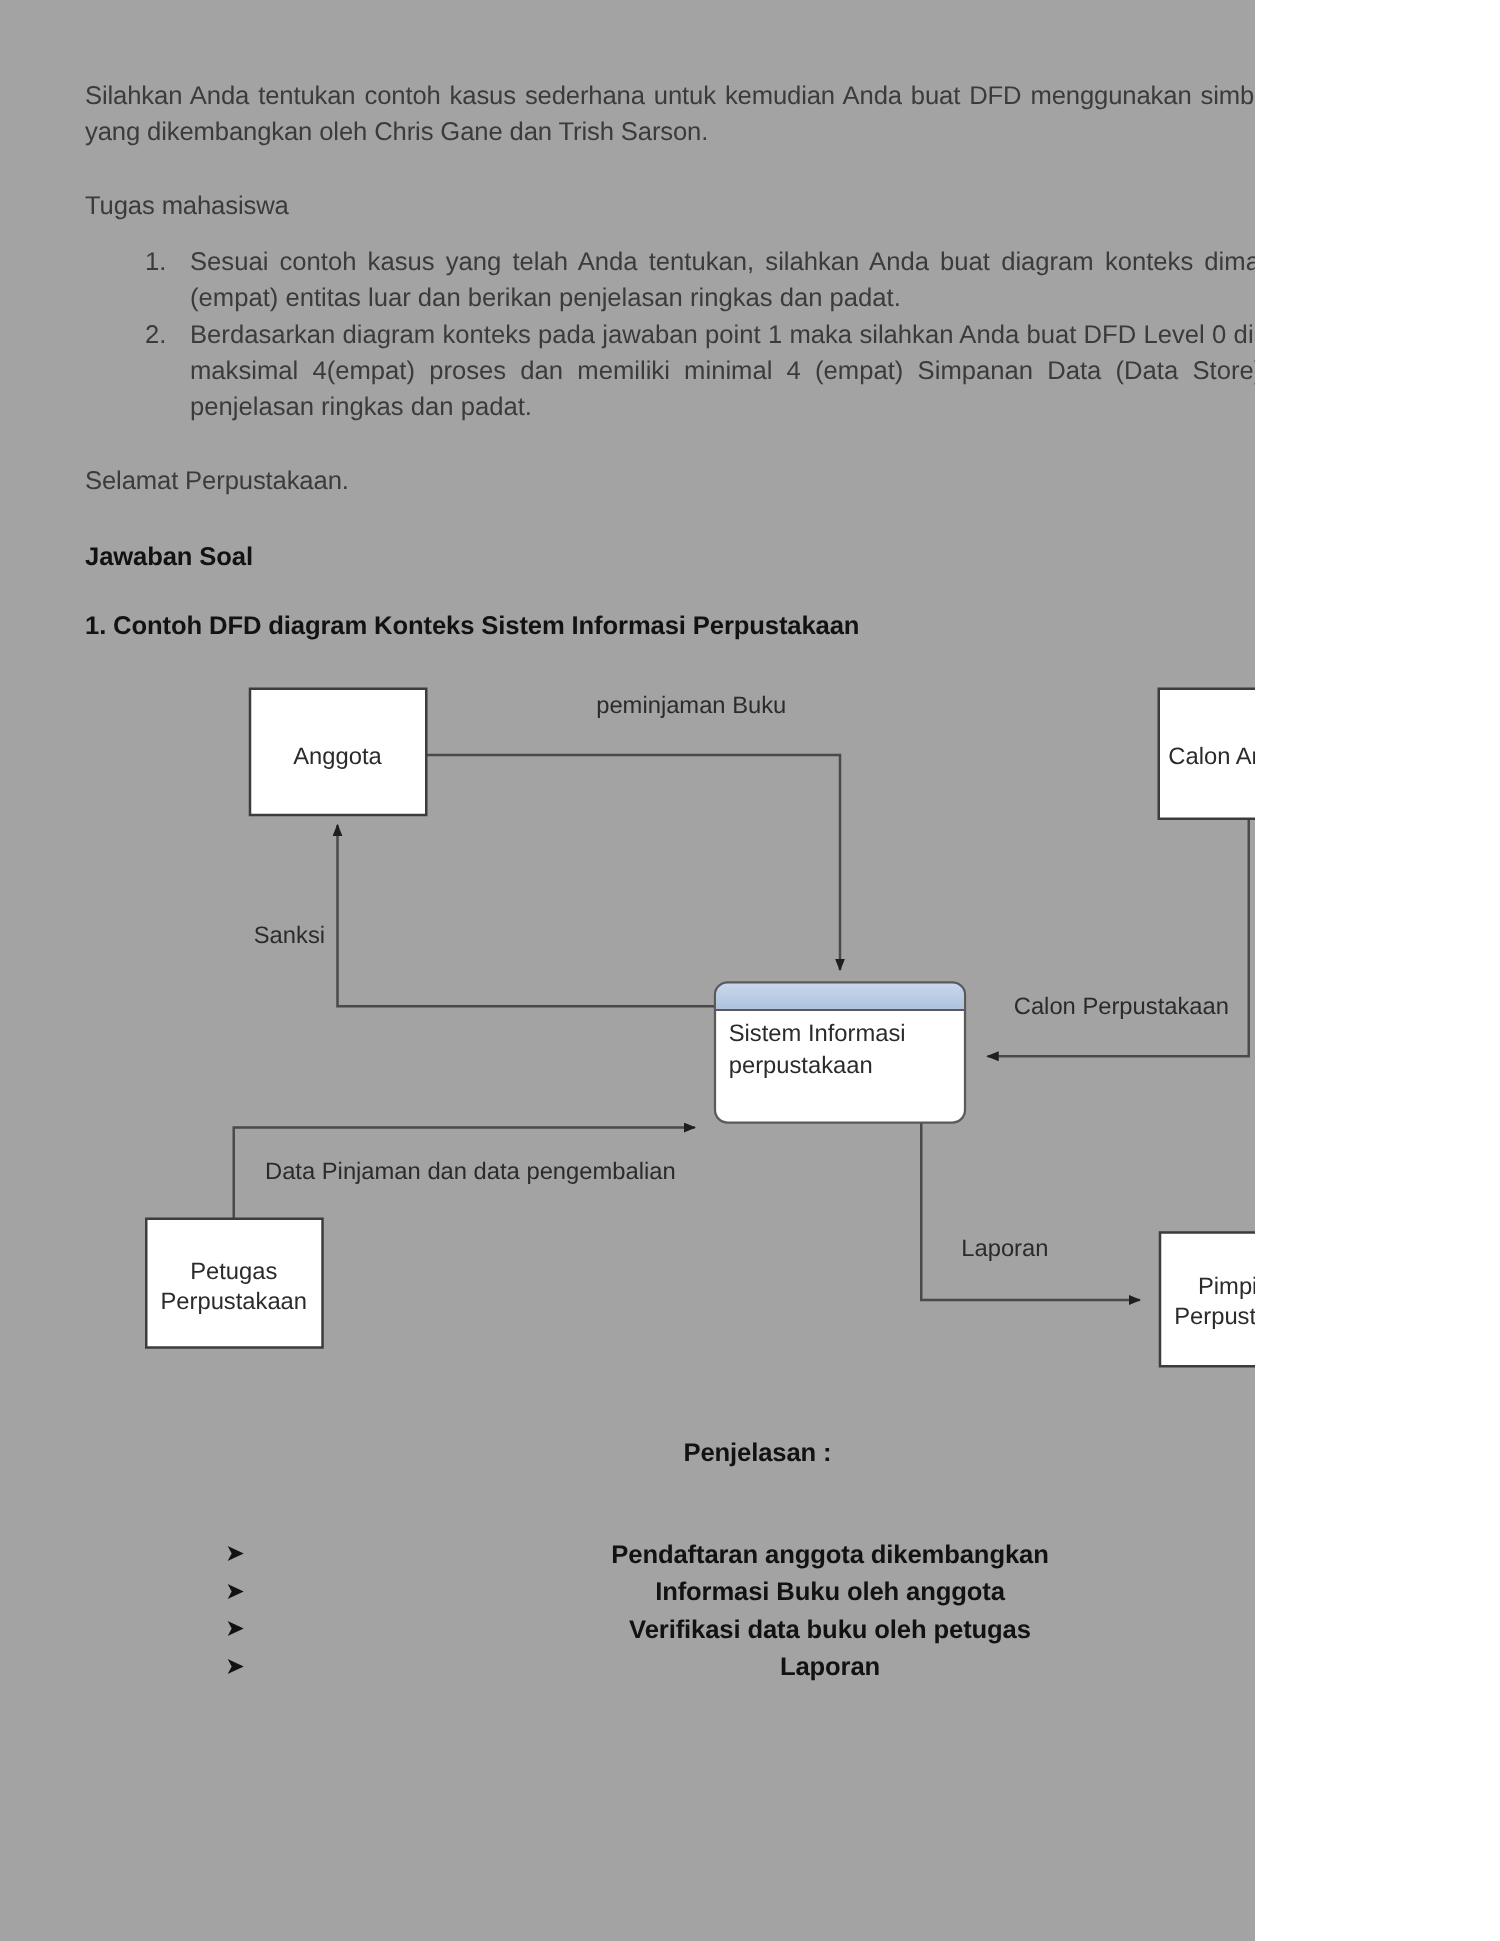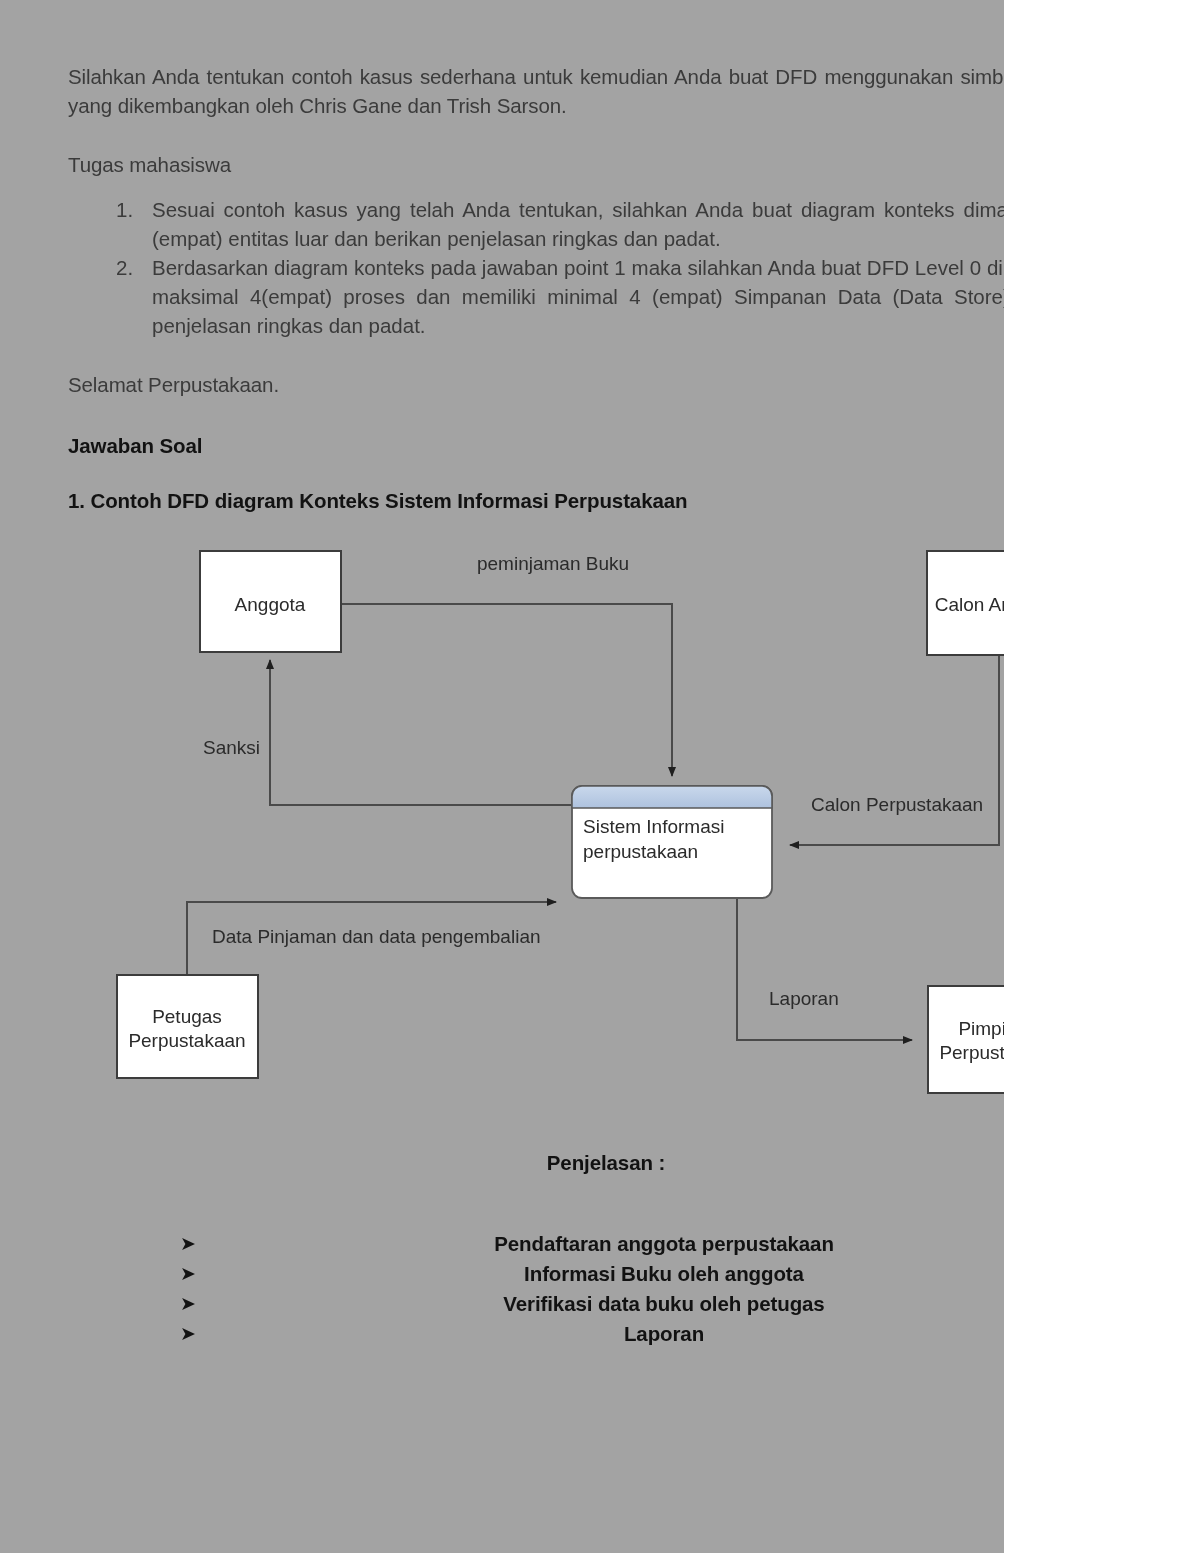--- a/index.html
+++ b/index.html
@@ -228,21 +228,21 @@
 
   <div class="lower">
     <p class="bold-head">Penjelasan :</p>
 
     <div class="spacer-sm"></div>
 
 
     <ul class="arrow-list">
       <li>
         <span class="bullet-glyph">➤</span>
-        <span>Pendaftaran anggota perpustakaan</span>
+        <span>Pendaftaran anggota dikembangkan</span>
       </li>
       <li>
         <span class="bullet-glyph">➤</span>
         <span>Informasi Buku oleh anggota</span>
       </li>
       <li>
         <span class="bullet-glyph">➤</span>
         <span>Verifikasi data buku oleh petugas</span>
       </li>
       <li>

